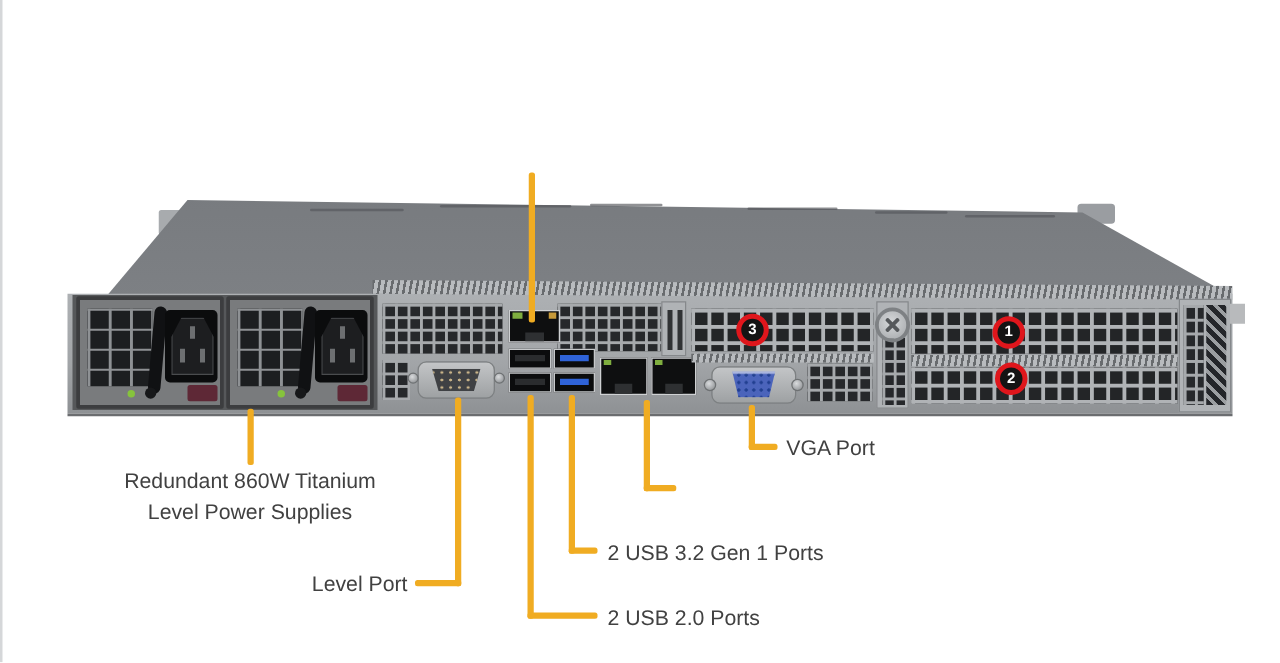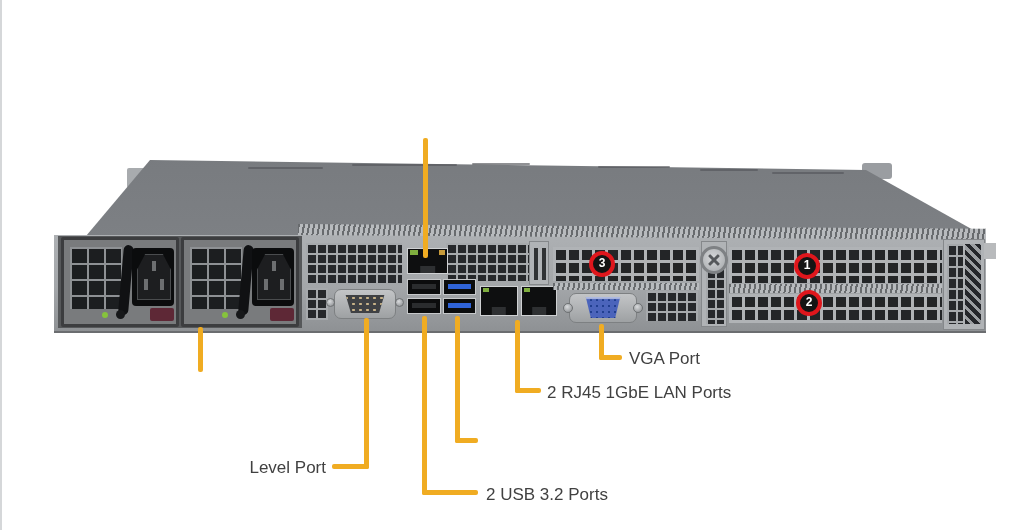--- a/index.html
+++ b/index.html
@@ -206,23 +206,27 @@
   <div class="abs yline" style="left: 422px; top: 316px; width: 5px; height: 179px; background: rgb(240, 172, 34);"></div>
   <div class="abs yline" style="left: 422px; top: 490px; width: 56px; height: 5px; background: rgb(240, 172, 34);"></div>
   <div class="abs yline" style="left: 455px; top: 316px; width: 5px; height: 127px; background: rgb(240, 172, 34);"></div>
   <div class="abs yline" style="left: 455px; top: 438px; width: 23px; height: 5px; background: rgb(240, 172, 34);"></div>
   <div class="abs yline" style="left: 515px; top: 320px; width: 5px; height: 73px; background: rgb(240, 172, 34);"></div>
   <div class="abs yline" style="left: 515px; top: 388px; width: 26px; height: 5px; background: rgb(240, 172, 34);"></div>
   <div class="abs yline" style="left: 599px; top: 324px; width: 5px; height: 36px; background: rgb(240, 172, 34);"></div>
   <div class="abs yline" style="left: 599px; top: 355px; width: 23px; height: 5px; background: rgb(240, 172, 34);"></div>
 
 
+  <div class="lbl" style="left: 72px; top: 372px; width: 256px; text-align: center; line-height: 25px; color: rgb(65, 65, 65);">
+    <span style="display:block;">Redundant 860W Titanium</span>
+    <span style="display:block;">Level Power Supplies</span>
+  </div>
 
   <div class="lbl" style="left: 200px; top: 457px; width: 126px; text-align: right; color: rgb(65, 65, 65);">Level Port</div>
 
-  <div class="lbl" style="left: 486px; top: 484px; color: rgb(65, 65, 65);">2 USB 3.2 Ports</div>
-
-
-  <div class="lbl" style="left: 547px; top: 382px; color: rgb(65, 65, 65);">2 RJ45 1GbE LAN Ports</div>
+  <div class="lbl" style="left: 486px; top: 484px; color: rgb(65, 65, 65);">2 USB 2.0 Ports</div>
+
+  <div class="lbl" style="left: 486px; top: 432px; color: rgb(65, 65, 65);">2 USB 3.2 Gen 1 Ports</div>
+
 
   <div class="lbl" style="left: 629px; top: 348px; color: rgb(65, 65, 65);">VGA Port</div>
 
 </div>
 
 </body></html>

